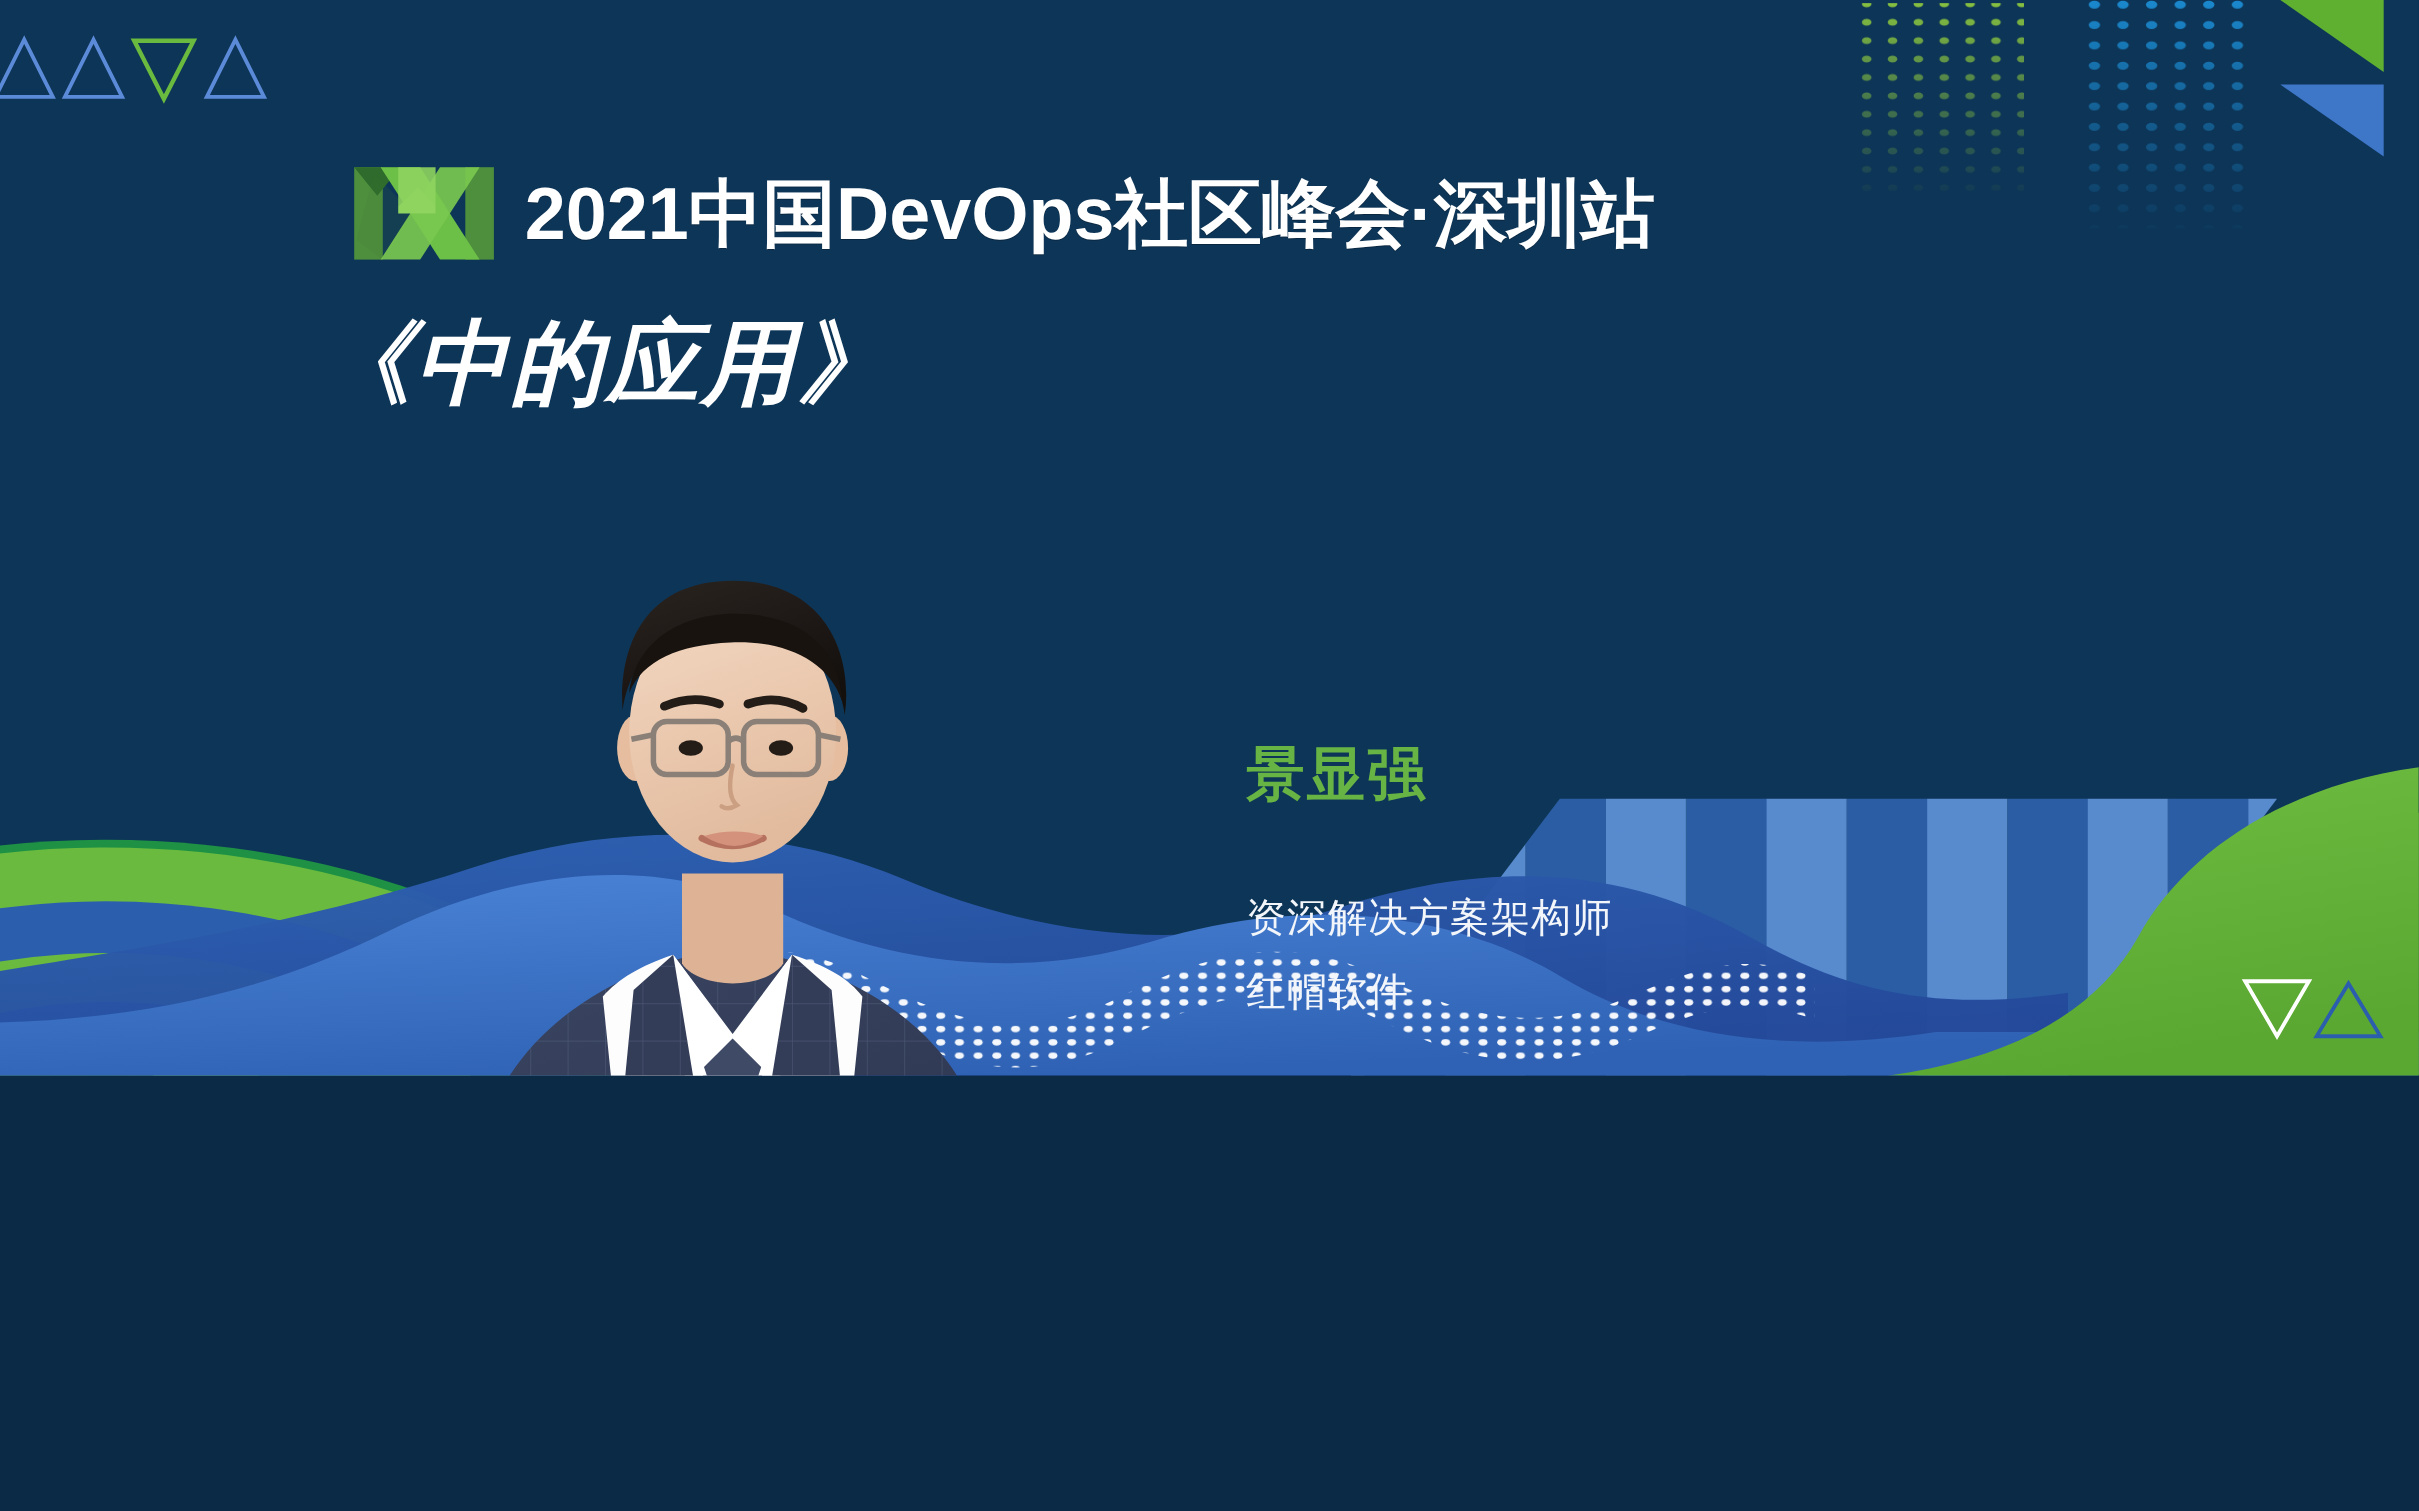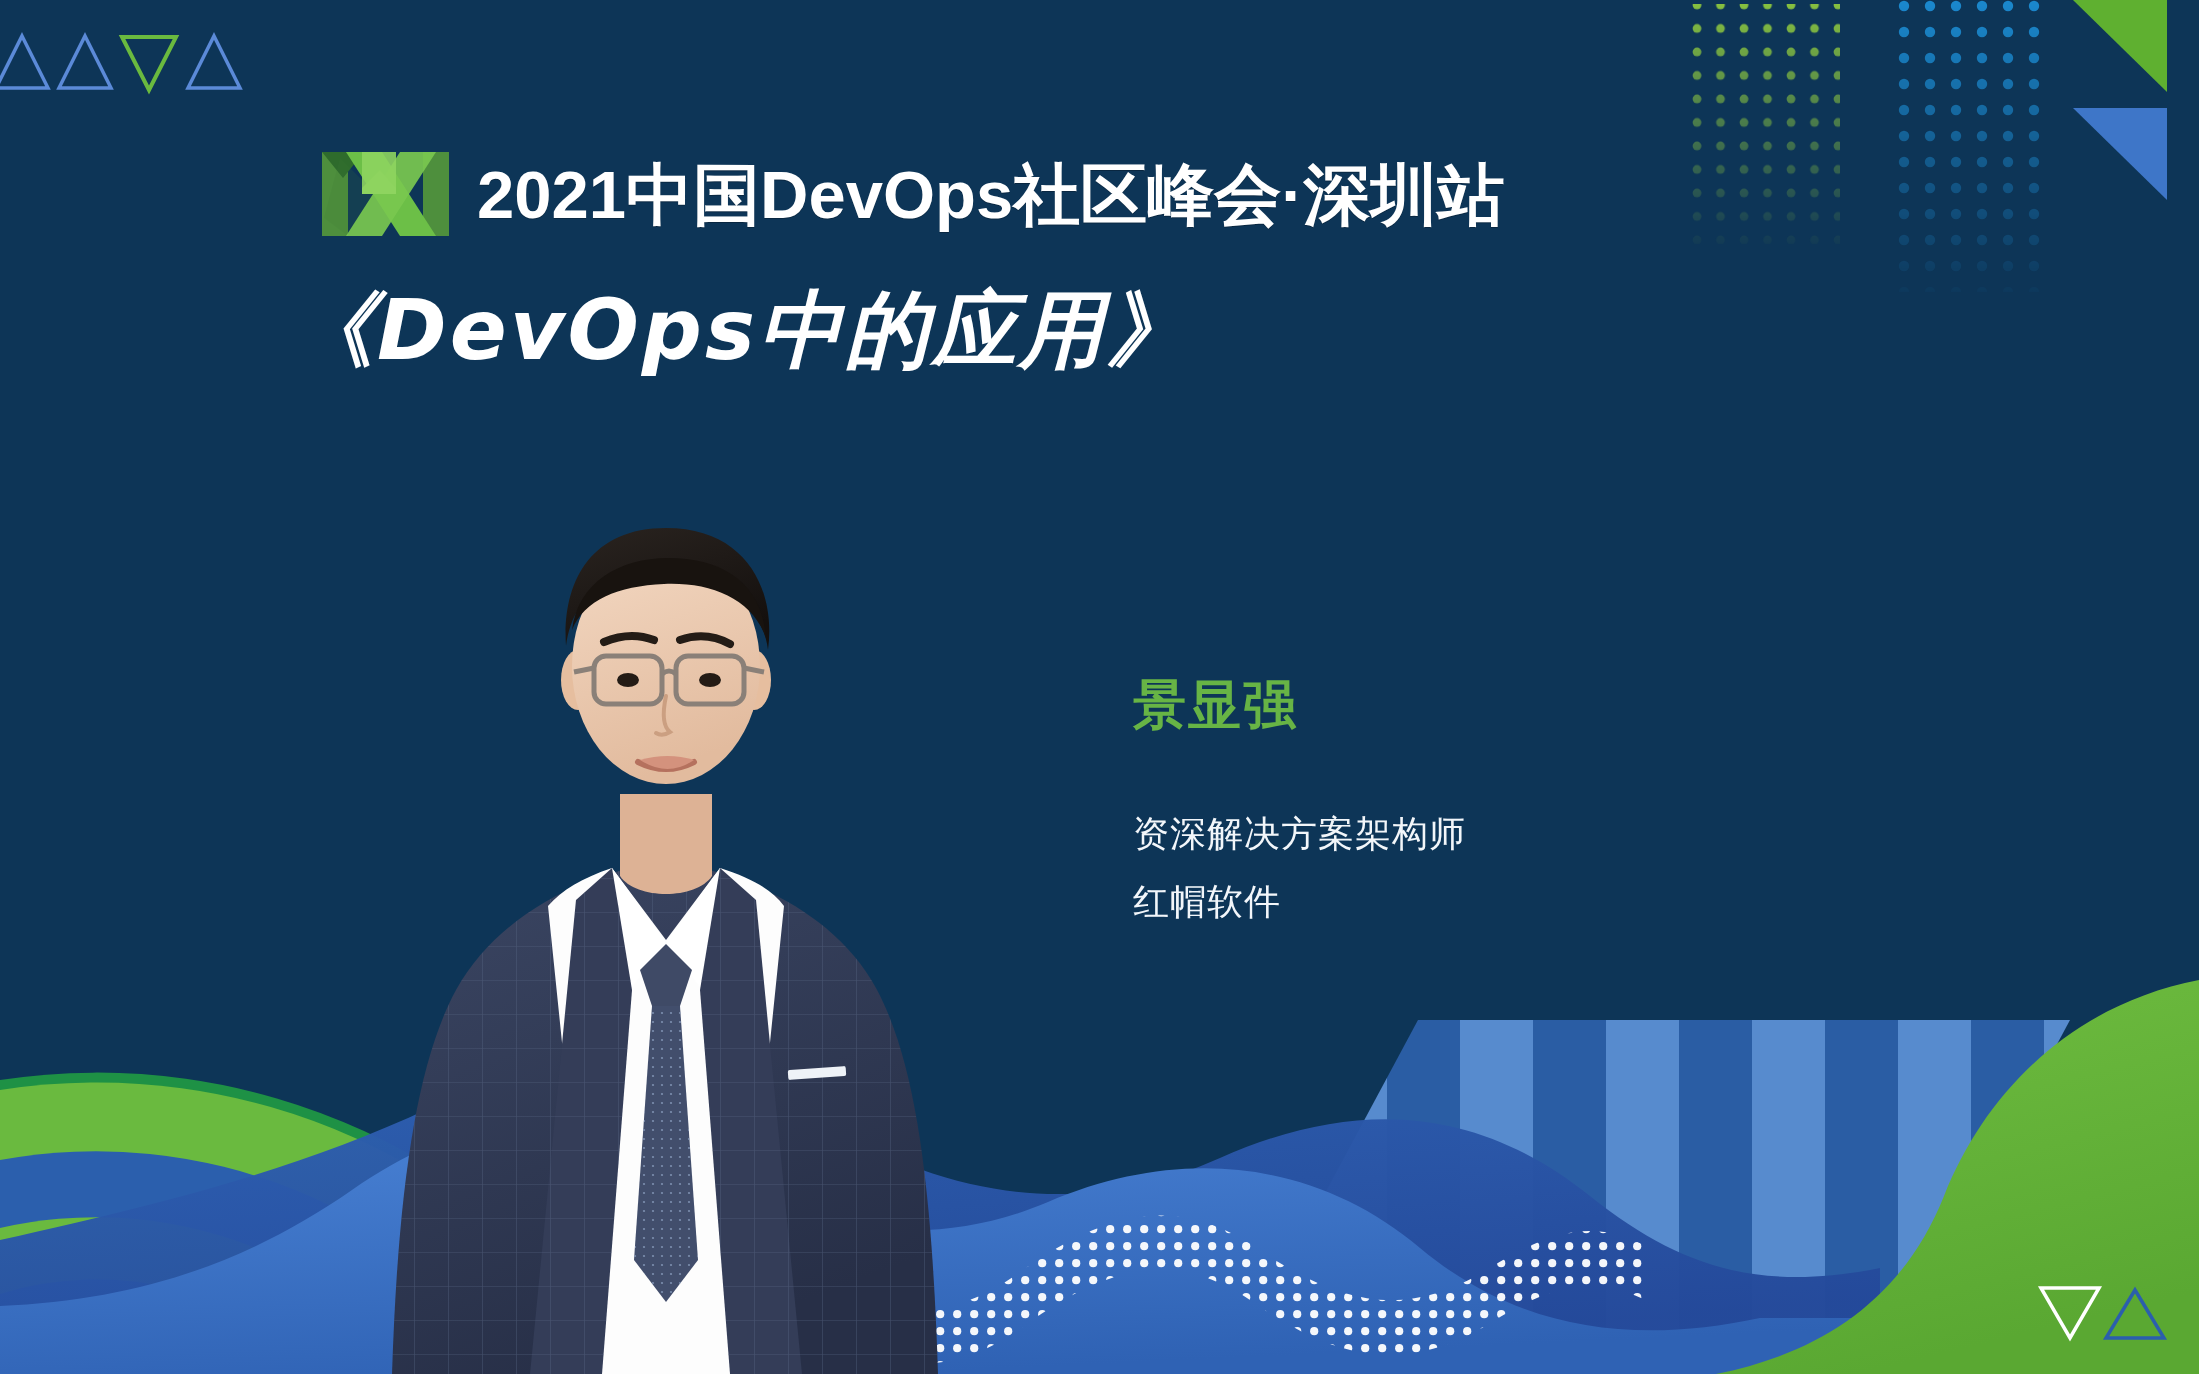--- a/index.html
+++ b/index.html
@@ -1,17 +1,17 @@
 <!DOCTYPE html>
 <html><head>
 <meta charset="utf-8">
 <style>
   html,body{margin:0;padding:0;background:#0a2a45;}
   #stage{
-    position:relative;width:2199px;height:1374px;overflow:hidden;
+    position:relative;width:2199px;height:978px;overflow:hidden;
     background:#0d3557;
     font-family:"Liberation Sans","DejaVu Sans",sans-serif;
   }
   .layer{position:absolute;top:0;left:0;width:100%;height:100%;}
   svg.layer{display:block;}
 
   
   .tri-row{position:absolute;left:8px;top:32px;display:flex;gap:16px;align-items:flex-end;z-index:6;}
 
   
@@ -294,21 +294,20 @@
         <polygon points="28,4 64,4 118,88 82,88" fill="#6cbf47"></polygon>
         <polygon points="82,4 118,4 64,88 28,88" fill="#79c84f" opacity="0.92"></polygon>
         <polygon points="44,4 78,4 78,40 44,40" fill="#8ed45f" opacity="0.9"></polygon>
         <polygon points="44,40 62,22 78,40 78,46 44,46" fill="#8ed45f"></polygon>
       </svg>
       <div class="main-title">2021中国DevOps社区峰会·深圳站</div>
     </div>
 
     <div class="subtitle-wrap">
       <span class="subtitle">《</span>
-      <span class="subtitle hl">DevOps</span>
       <span class="subtitle">中的应用</span>
       <span class="subtitle">》</span>
     </div>
   </div>
 
   <div class="speaker">
     <div class="speaker-name">景显强</div>
     <div class="speaker-line">资深解决方案架构师</div>
     <div class="speaker-line">红帽软件</div>
   </div>

